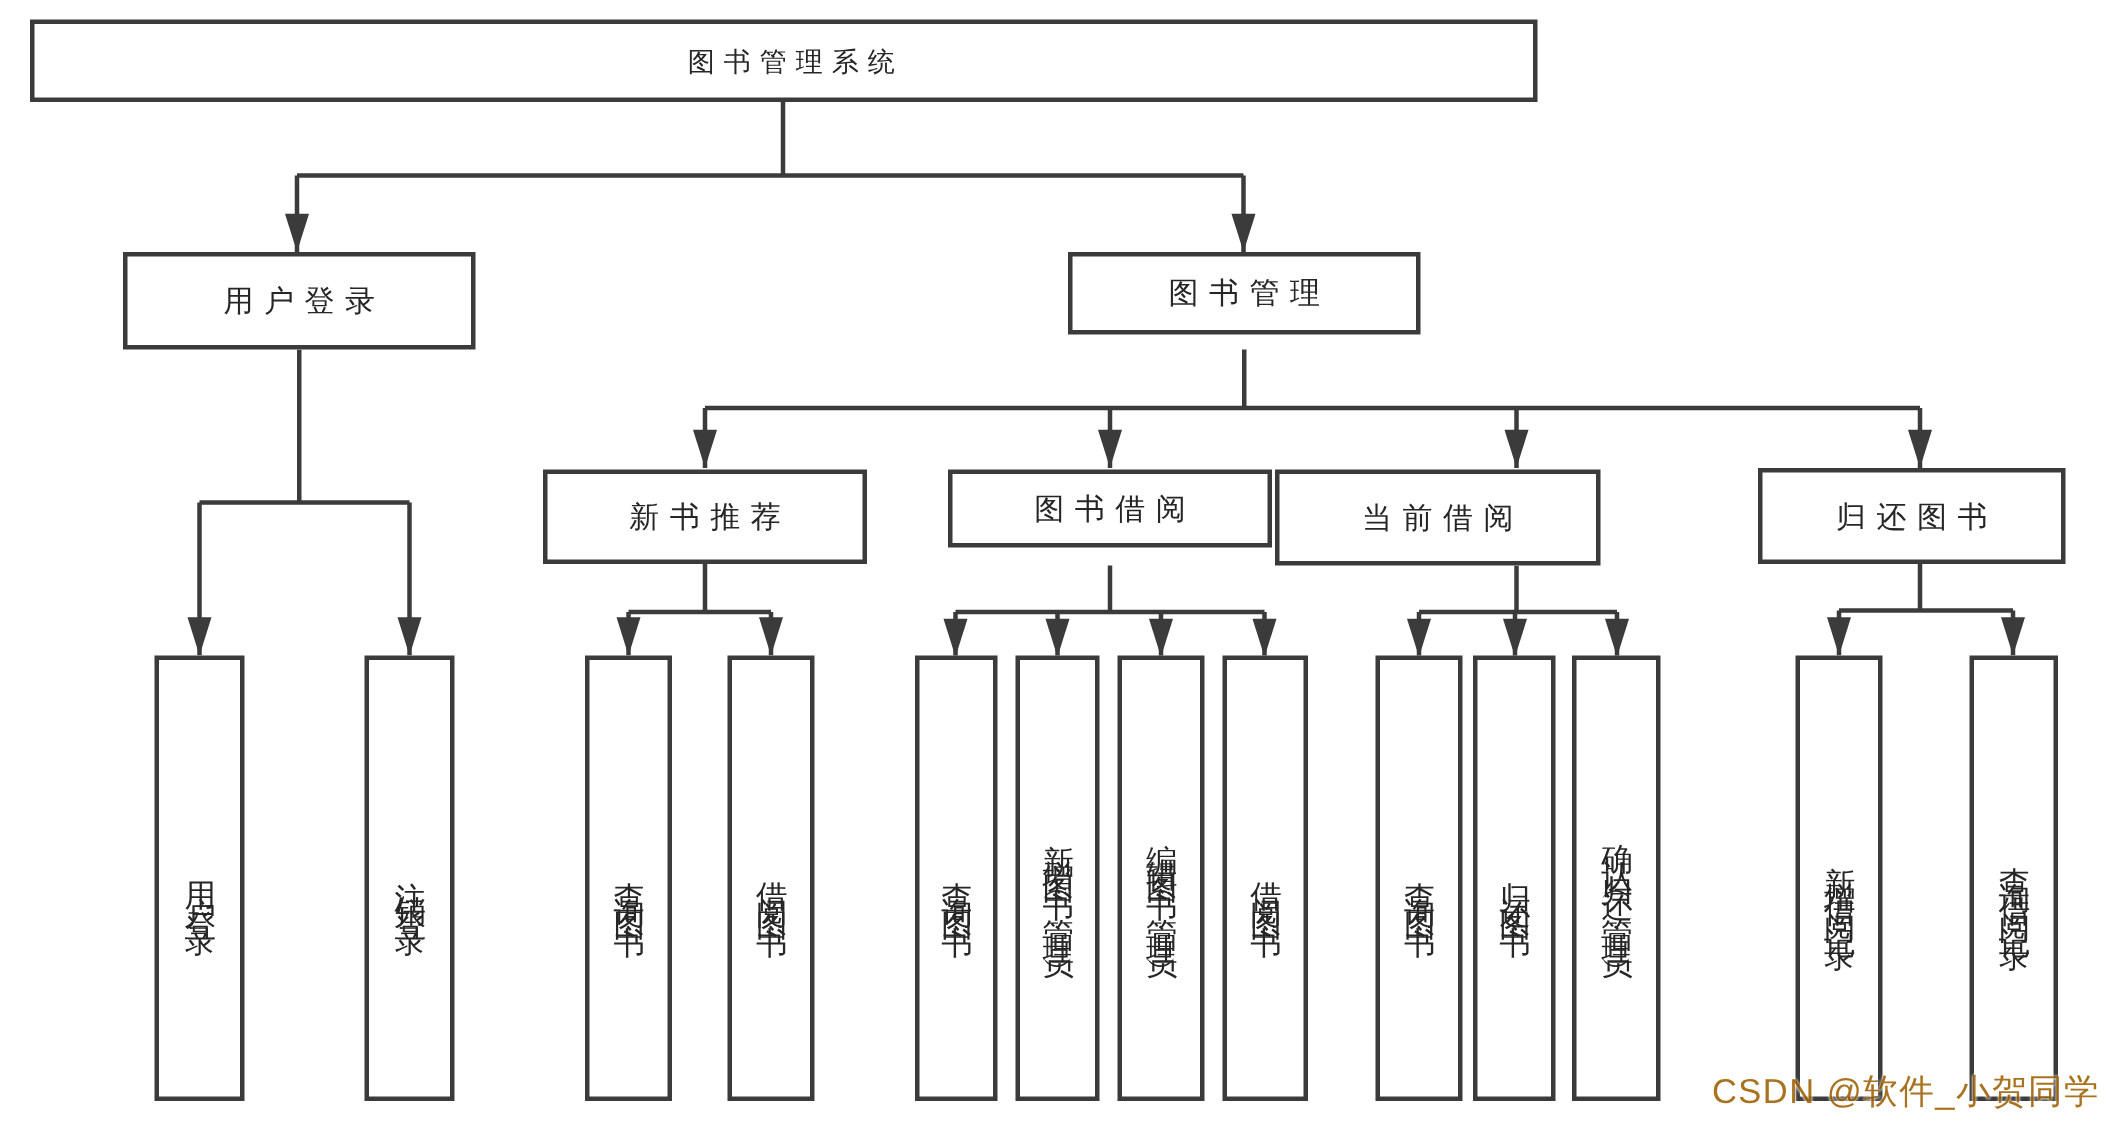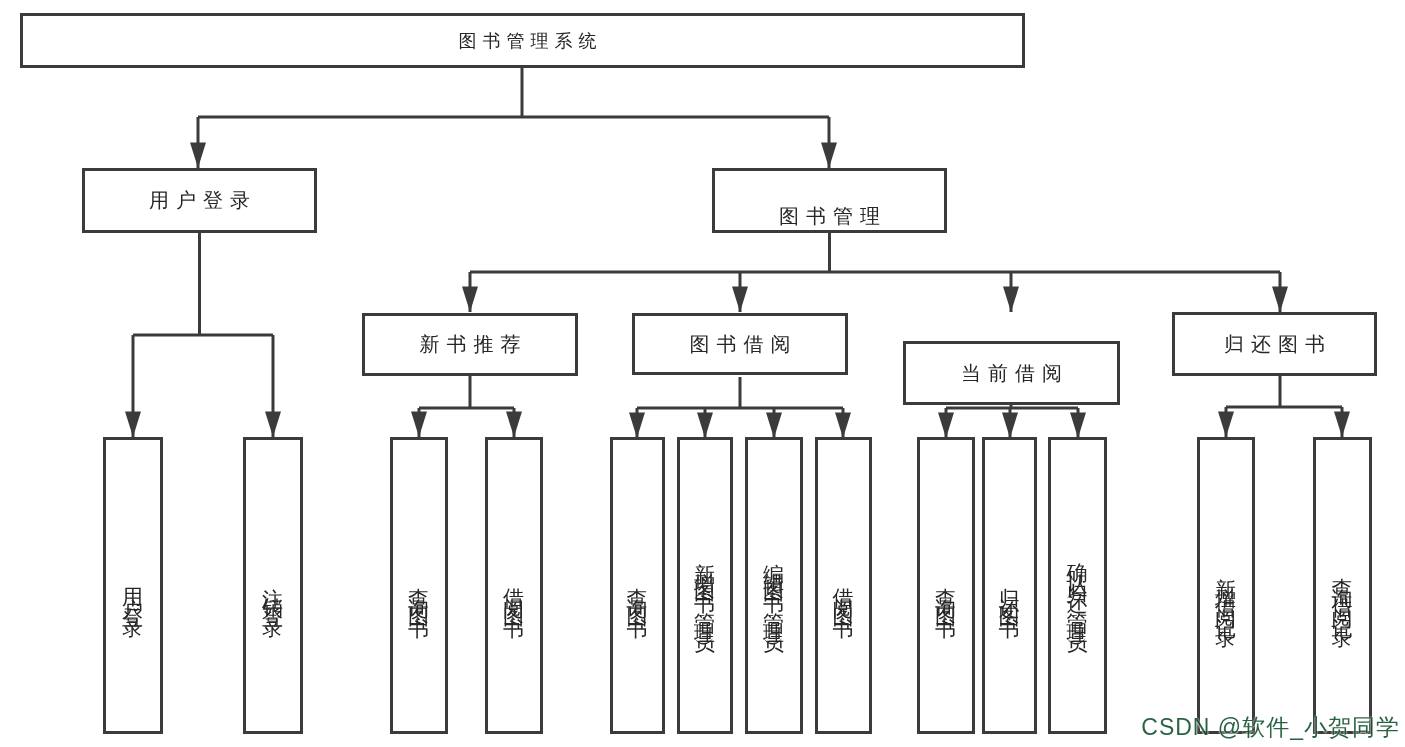--- a/index.html
+++ b/index.html
@@ -17,24 +17,24 @@
   .box-h{font-size:20px;letter-spacing:7px;padding-left:7px;white-space:nowrap;}
   .box-t{font-size:18px;letter-spacing:6px;padding-left:16px;}
   .box-v span{
     writing-mode:vertical-rl;text-orientation:mixed;
     font-size:21px;letter-spacing:10px;padding-top:10px;line-height:1;
     white-space:nowrap;
   }
   
   #n-root{left:20px;top:13px;width:1005px;height:55px;}
   #n-user-login{left:82px;top:168px;width:235px;height:65px;}
-  #n-book-mgmt{left:712px;top:168px;width:235px;height:65px;align-items:flex-end;}
+  #n-book-mgmt{left:712px;top:168px;width:235px;height:55px;}
   #n-new-book-rec{left:362px;top:313px;width:216px;height:63px;align-items:center;}
-  #n-book-borrow{left:632px;top:313px;width:216px;height:62px;}
-  #n-current-borrow{left:903px;top:313px;width:217px;height:64px;margin-top:28px;}
+  #n-book-borrow{left:632px;top:313px;width:216px;height:52px;}
+  #n-current-borrow{left:850px;top:313px;width:217px;height:64px;}
   #n-borrow-record{left:1172px;top:312px;width:205px;height:64px;}
   .leaf{top:437px;height:297px;}
   #n-leaf-user-login{left:103px;width:60px;}
   #n-leaf-logout{left:243px;width:60px;}
   #n-leaf-query-book-1{left:390px;width:58px;}
   #n-leaf-borrow-book-1{left:485px;width:58px;}
   #n-leaf-query-book-2{left:610px;width:55px;}
   #n-leaf-add-book{left:677px;width:56px;}
   #n-leaf-edit-book{left:745px;width:58px;}
   #n-leaf-borrow-book-2{left:815px;width:57px;}
@@ -149,14 +149,14 @@
   <div class="node box-v leaf" id="n-leaf-confirm-return">
       <span>确认归还（管理员）</span>
     </div>
   <div class="node box-v leaf" id="n-leaf-add-borrow-record">
       <span>新增借阅记录</span>
     </div>
   <div class="node box-v leaf" id="n-leaf-query-borrow-record">
       <span>查询借阅记录</span>
     </div>
 
-  <div class="watermark" style="color: #14532d;">CSDN @软件_小贺同学</div>
+  <div class="watermark" style="color: #a16207;">CSDN @软件_小贺同学</div>
 </div>
 
 </body></html>

